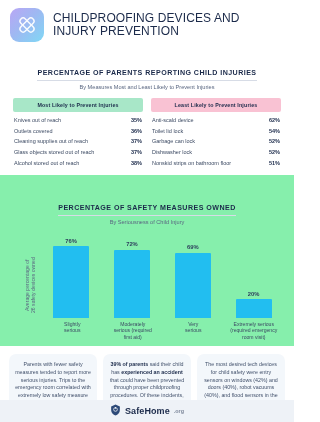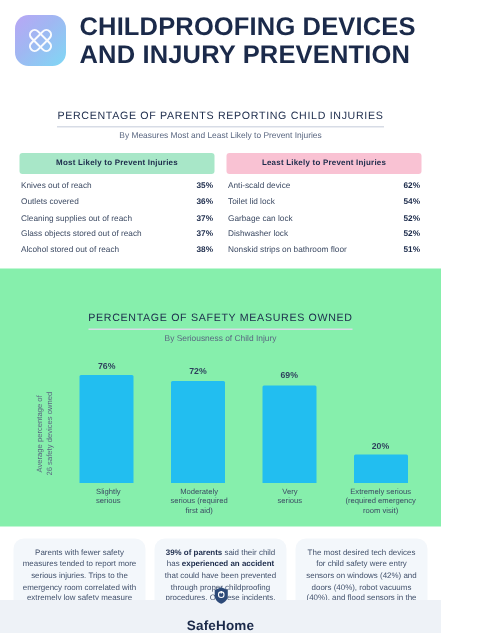--- a/index.html
+++ b/index.html
@@ -20,33 +20,33 @@
     padding:8px 10px 6px 10px;
   }
   .logo-tile {
     width:34px; height:34px;
     border-radius:9px;
     background:linear-gradient(135deg,#b9a6f5 0%,#9fb8f2 45%,#7fd8f5 100%);
     flex:0 0 auto;
     display:flex; align-items:center; justify-content:center;
   }
   .header-title {
-    font-size:17px;
-    font-weight:bold;
+    font-size:12px;
+    font-weight:normal;
     line-height:1.12;
     letter-spacing:0.1px;
     color:#1b2a4a;
     text-transform:uppercase;
   }
 
   
   .section-head { text-align:center; margin-top:5px; }
   .section-title {
     font-size:7.1px;
-    font-weight:normal;
+    font-weight:bold;
     letter-spacing:0.45px;
     color:#1b2a4a;
     text-transform:uppercase;
     display:inline-block;
     padding-bottom:2.5px;
     border-bottom:1px solid #d7dce6;
     margin-top:16px;
   }
   .section-sub {
     font-size:5.6px;
@@ -171,21 +171,20 @@
   
   .footer {
     position:absolute;
     left:0; right:0; bottom:0;
     height:22px;
     background:#eef2f7;
     display:flex;
     align-items:center;
     justify-content:center;
     gap:4px;
-    flex-direction:column;
   }
   .footer-name {
     font-size:9px;
     font-weight:bold;
     color:#1b2a4a;
     letter-spacing:0.1px;
   }
   .footer-tld { font-size:5.4px; font-weight:bold; color:#7b8699; }
 </style>
 </head>

